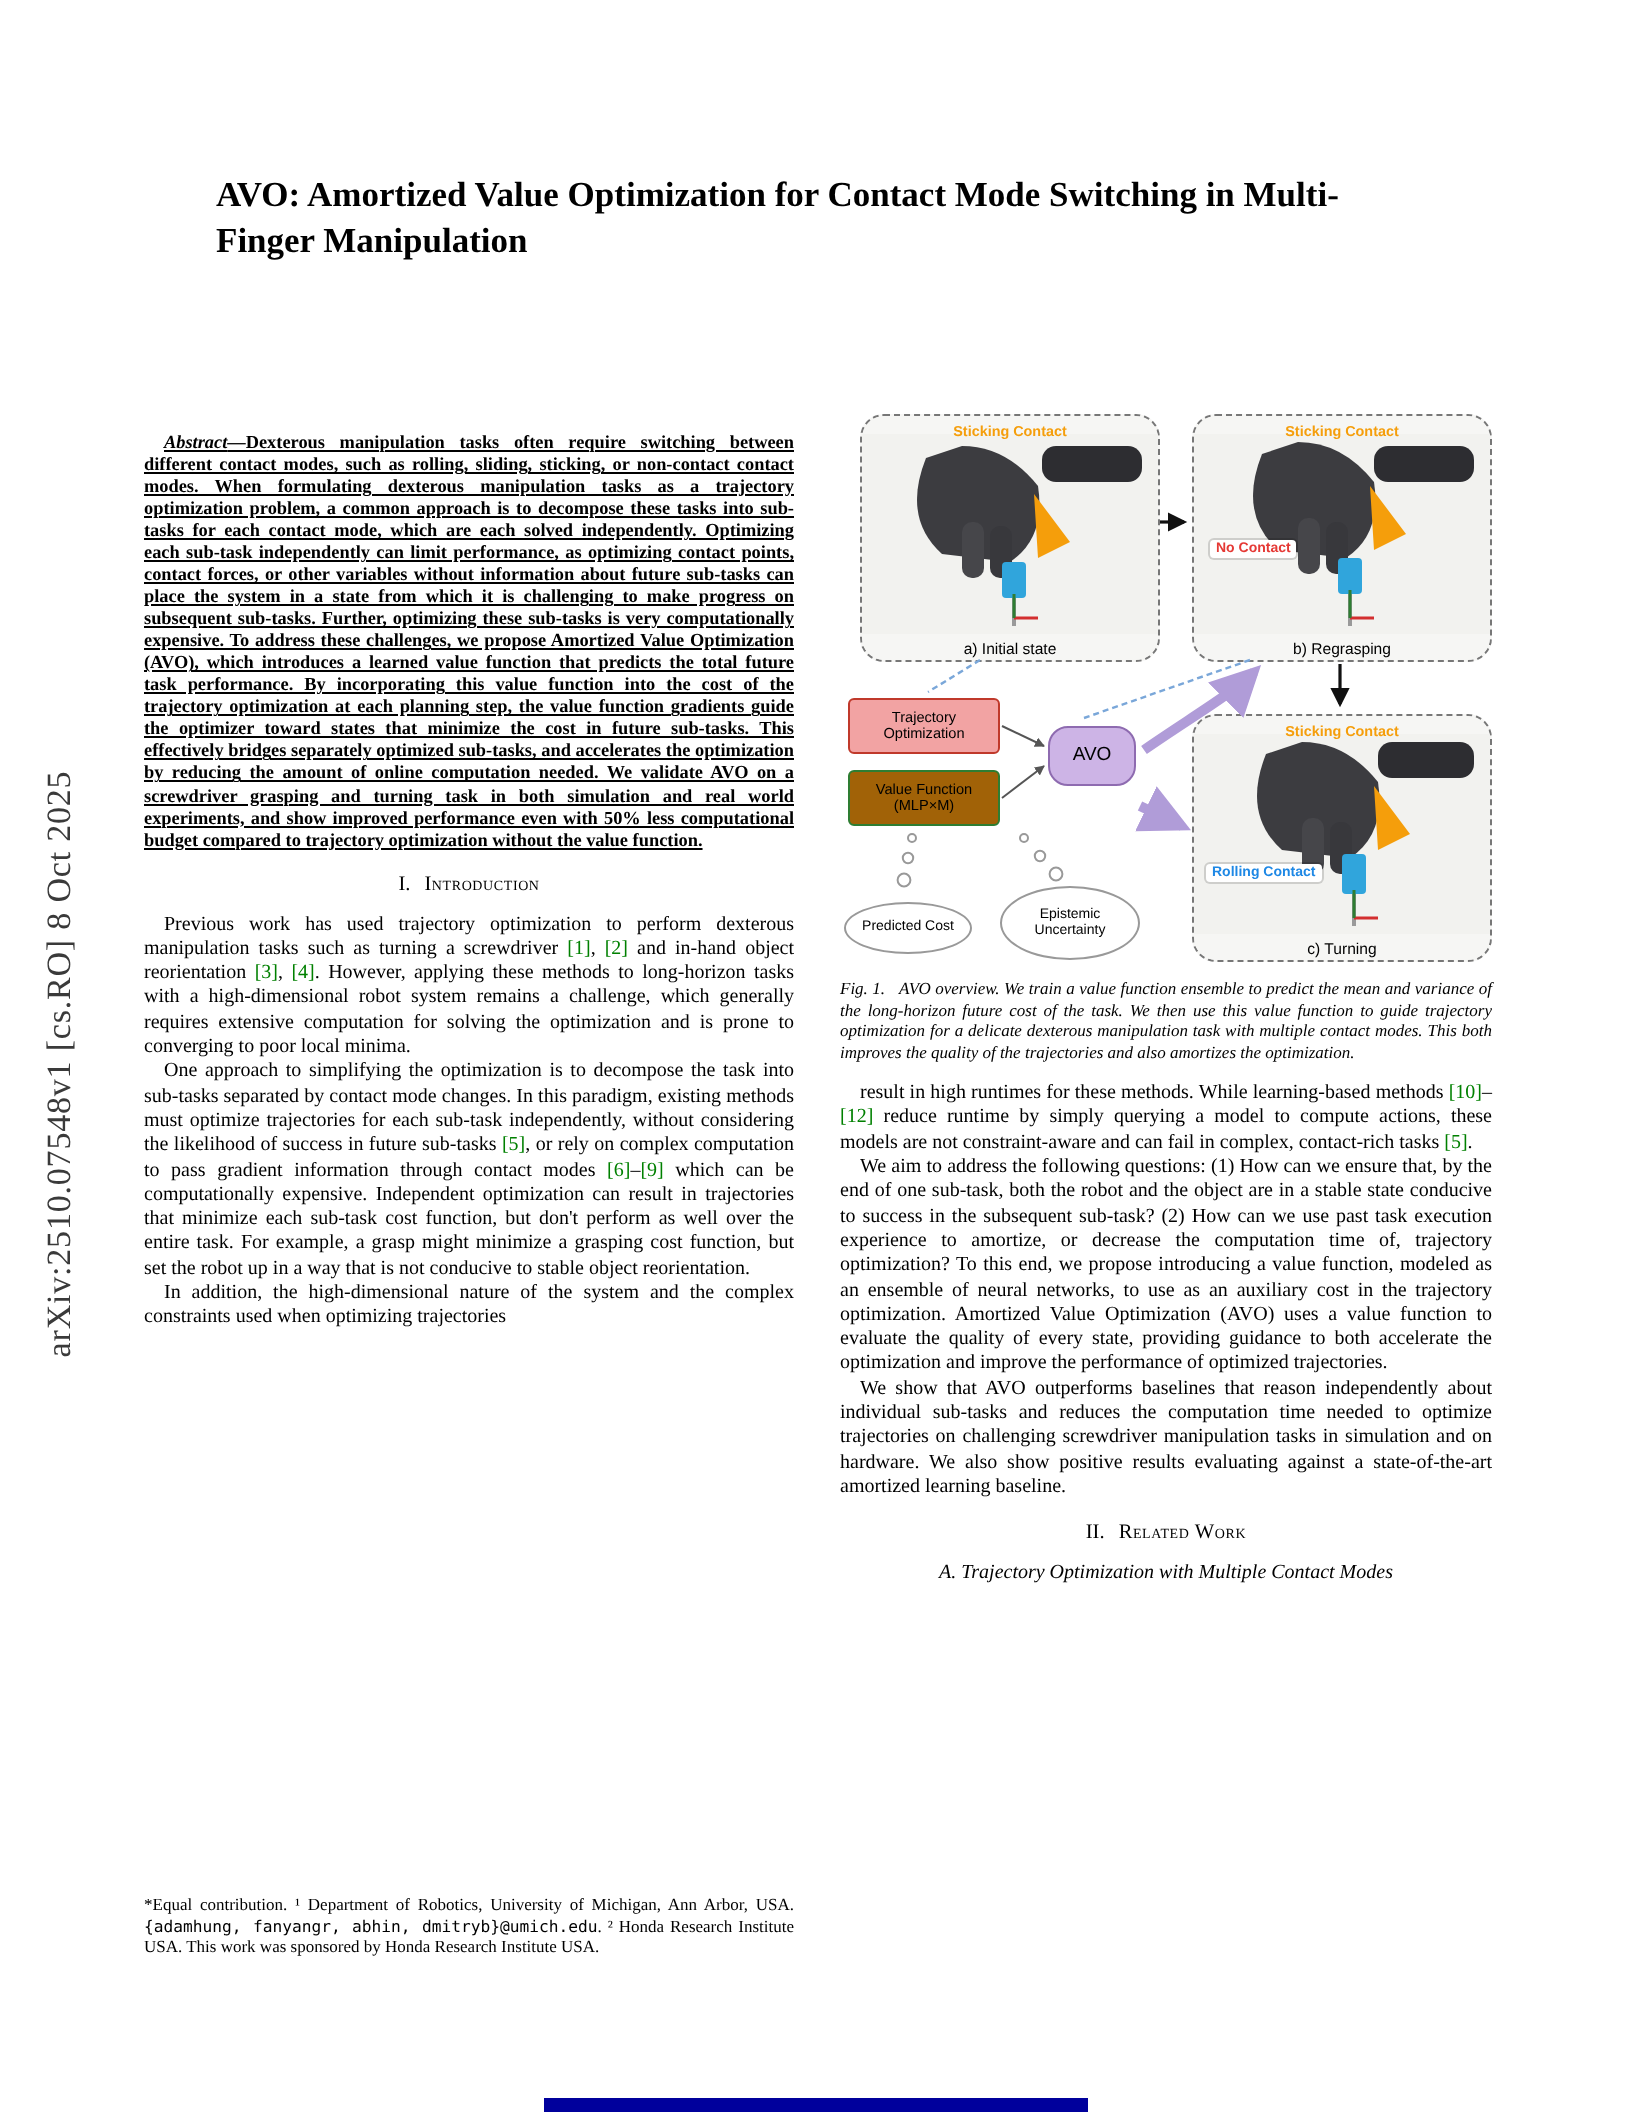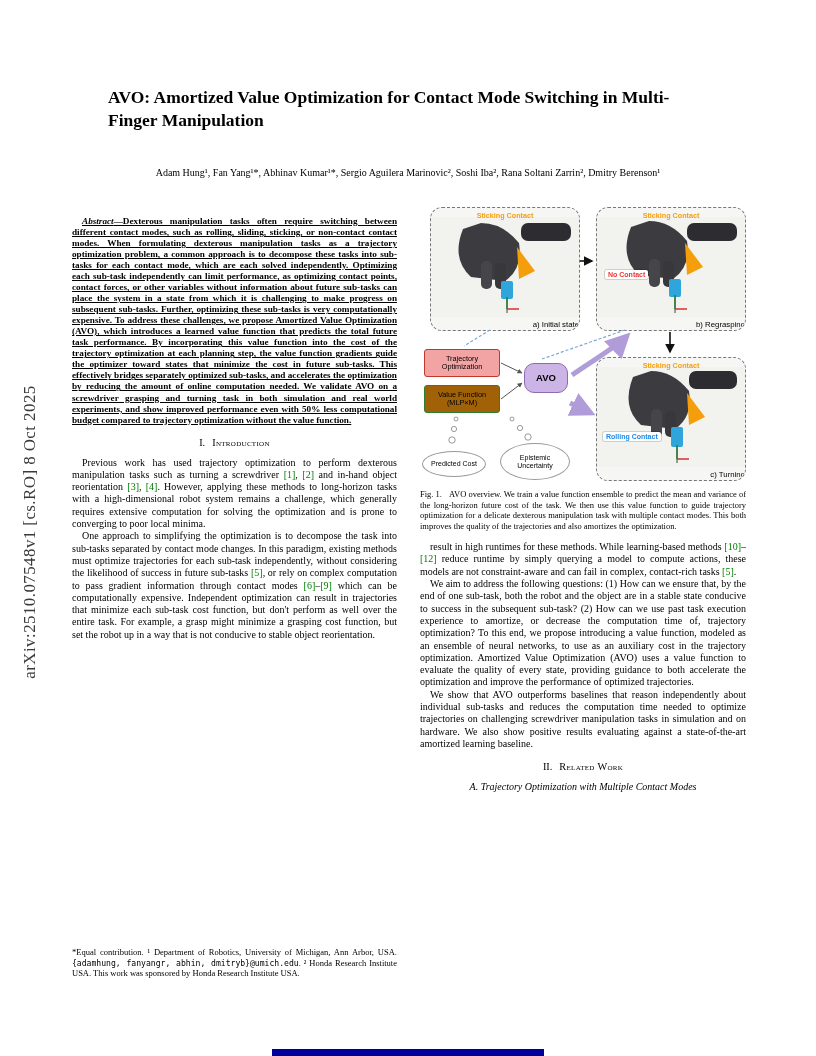--- a/index.html
+++ b/index.html
@@ -39,21 +39,21 @@
   .sec-head { text-align:center; font-size:10.3px; margin:11px 0 9px; }
   .sec-head .num { margin-right:7px; }
   .sc { font-variant:small-caps; letter-spacing:0.3px; }
 
   .para { font-size:10px; line-height:1.23; text-align:justify; text-indent:10px; margin:0; }
   .cite { color:#008000; }
   .mono { font-family:"DejaVu Sans Mono","Liberation Mono",monospace; font-size:8.1px; }
 
   .subsec-head { font-style:italic; font-size:10px; margin:9px 0 7px; text-align:center; }
 
-  .fig-caption { font-size:8.5px; line-height:1.24; text-align:justify; margin:8px 0 10px; }
+  .fig-caption { font-size:8.5px; line-height:1.24; text-align:justify; margin:8px 0 10px;font-style:italic; }
   .fig-caption .cap-label { margin-right:7px; }
 
   .footnote {
     position:absolute; left:72px; top:947px; width:325px;
     font-size:8.5px; line-height:1.24; text-align:justify;
   }
 
   .bottom-bar {
     position:absolute; left:272px; top:1049px; width:272px; height:7px;
     background:#00009c;
@@ -64,21 +64,21 @@
   .fig-overlay { position:absolute; left:0; top:0; width:326px; height:274px; z-index:3; pointer-events:none; }
   .panel {
     position:absolute; border:1.6px dashed #777; border-radius:12px;
     background:#f6f6f4; overflow:hidden; z-index:2;
   }
   .panel-a { left:10px;  top:0;     width:148px; height:122px; }
   .panel-b { left:176px; top:0;     width:148px; height:122px; }
   .panel-c { left:176px; top:150px; width:148px; height:122px; }
   .robot-art { position:absolute; left:0; top:9px; width:100%; height:100px; }
   .panel-caption {
-    position:absolute; bottom:1px; left:0; width:100%; text-align:right;
+    position:absolute; bottom:1px; left:0; width:100%; text-align:center;
     font-size:7.8px; font-family:"Liberation Sans",sans-serif; z-index:2;
   }
   .tag-top {
     position:absolute; top:3px; left:0; width:100%; text-align:center;
     font-size:7.2px; font-weight:bold; color:#f59e0b;
     font-family:"Liberation Sans",sans-serif; z-index:2;
   }
   .chip {
     position:absolute; background:#ffffff; border-radius:2px; padding:1px 3px;
     font-size:7px; font-weight:bold; font-family:"Liberation Sans",sans-serif;
@@ -89,49 +89,49 @@
 
   .diagram { position:absolute; left:0; top:140px; width:168px; height:134px; z-index:2; }
   .dbox {
     position:absolute; display:flex; align-items:center; justify-content:center;
     text-align:center; font-family:"Liberation Sans",sans-serif;
     font-size:7.3px; line-height:1.12; padding:1px;
     box-sizing:border-box;
   }
   .dbox-traj  { left:4px;  top:2px;  width:76px; height:28px; background:#f2a3a3; border:1px solid #c0392b; border-radius:3px; }
   .dbox-value { left:4px;  top:38px; width:76px; height:28px; background:#a16207; border:1px solid #2e7d32; border-radius:3px; }
-  .dbox-avo   { left:104px; top:16px; width:44px; height:30px; background:#cdb4e6; border:1px solid #8e6bb0; border-radius:10px; font-size:9.5px; font-weight:bold; }
+  .dbox-avo   { left:104px; top:16px; width:44px; height:30px; background:#cdb4e6; border:1px solid #8e6bb0; border-radius:10px; font-size:9.5px; font-weight:normal; }
   .ellipse {
     position:absolute; background:#fff; border:1px solid #999; border-radius:50%;
     display:flex; align-items:center; justify-content:center; text-align:center;
     font-family:"Liberation Sans",sans-serif; font-size:7px; line-height:1.08;
     box-sizing:border-box; padding:2px;
   }
   .ellipse-cost { left:2px;  top:104px; width:64px; height:26px; }
   .ellipse-epis { left:80px; top:96px;  width:70px; height:37px; }
 </style>
 </head>
 <body>
 
 <div class="page">
 
   <div class="arxiv-banner">arXiv:2510.07548v1  [cs.RO]  8 Oct 2025</div>
 
   <div class="title">AVO: Amortized Value Optimization for Contact Mode Switching in Multi-Finger Manipulation</div>
-  <div class="authors">Adam Hung¹, Fan Yang¹*, Abhinav Kumar¹*, Sergio Aguilera Marinovic², Soshi Iba², Rana Soltani Zarrin², Dmitry Berenson¹</div>
 
   <div class="col-left">
     <p class="abstract"><span class="lead">Abstract</span><span>—Dexterous manipulation tasks often require switching between different contact modes, such as rolling, sliding, sticking, or non-contact contact modes. When formulating dexterous manipulation tasks as a trajectory optimization problem, a common approach is to decompose these tasks into sub-tasks for each contact mode, which are each solved independently. Optimizing each sub-task independently can limit performance, as optimizing contact points, contact forces, or other variables without information about future sub-tasks can place the system in a state from which it is challenging to make progress on subsequent sub-tasks. Further, optimizing these sub-tasks is very computationally expensive. To address these challenges, we propose Amortized Value Optimization (AVO), which introduces a learned value function that predicts the total future task performance. By incorporating this value function into the cost of the trajectory optimization at each planning step, the value function gradients guide the optimizer toward states that minimize the cost in future sub-tasks. This effectively bridges separately optimized sub-tasks, and accelerates the optimization by reducing the amount of online computation needed. We validate AVO on a screwdriver grasping and turning task in both simulation and real world experiments, and show improved performance even with 50% less computational budget compared to trajectory optimization without the value function.</span></p>
 
     <div class="sec-head">
       <span class="num">I.</span><span class="sc">Introduction</span>
     </div>
 
     <p class="para"><span>Previous work has used trajectory optimization to perform dexterous manipulation tasks such as turning a screwdriver </span><span class="cite">[1]</span><span>, </span><span class="cite">[2]</span><span> and in-hand object reorientation </span><span class="cite">[3]</span><span>, </span><span class="cite">[4]</span><span>. However, applying these methods to long-horizon tasks with a high-dimensional robot system remains a challenge, which generally requires extensive computation for solving the optimization and is prone to converging to poor local minima.</span></p>
     <p class="para"><span>One approach to simplifying the optimization is to decompose the task into sub-tasks separated by contact mode changes. In this paradigm, existing methods must optimize trajectories for each sub-task independently, without considering the likelihood of success in future sub-tasks </span><span class="cite">[5]</span><span>, or rely on complex computation to pass gradient information through contact modes </span><span class="cite">[6]</span><span>–</span><span class="cite">[9]</span><span> which can be computationally expensive. Independent optimization can result in trajectories that minimize each sub-task cost function, but don't perform as well over the entire task. For example, a grasp might minimize a grasping cost function, but set the robot up in a way that is not conducive to stable object reorientation.</span></p>
+    <p class="para"><span>In addition, the high-dimensional nature of the system and the complex constraints used when optimizing trajectories</span></p>
   </div>
 
   <div class="col-right">
 
     <div class="figure-box">
 
       <svg class="fig-overlay" viewBox="0 0 326 274">
         <defs>
           <marker id="mb" markerWidth="7" markerHeight="7" refX="5" refY="3" orient="auto">
               <path d="M0,0 L6,3 L0,6 Z" fill="#111"></path>

